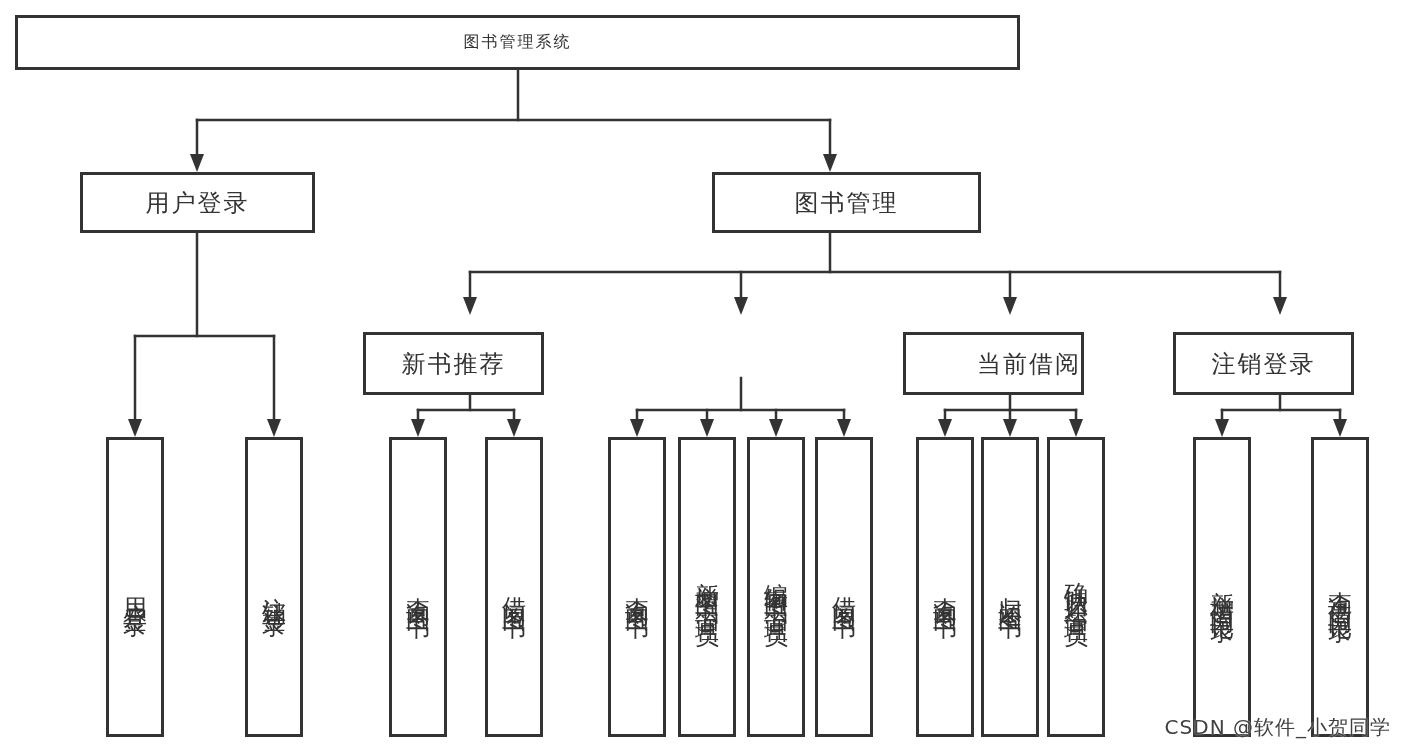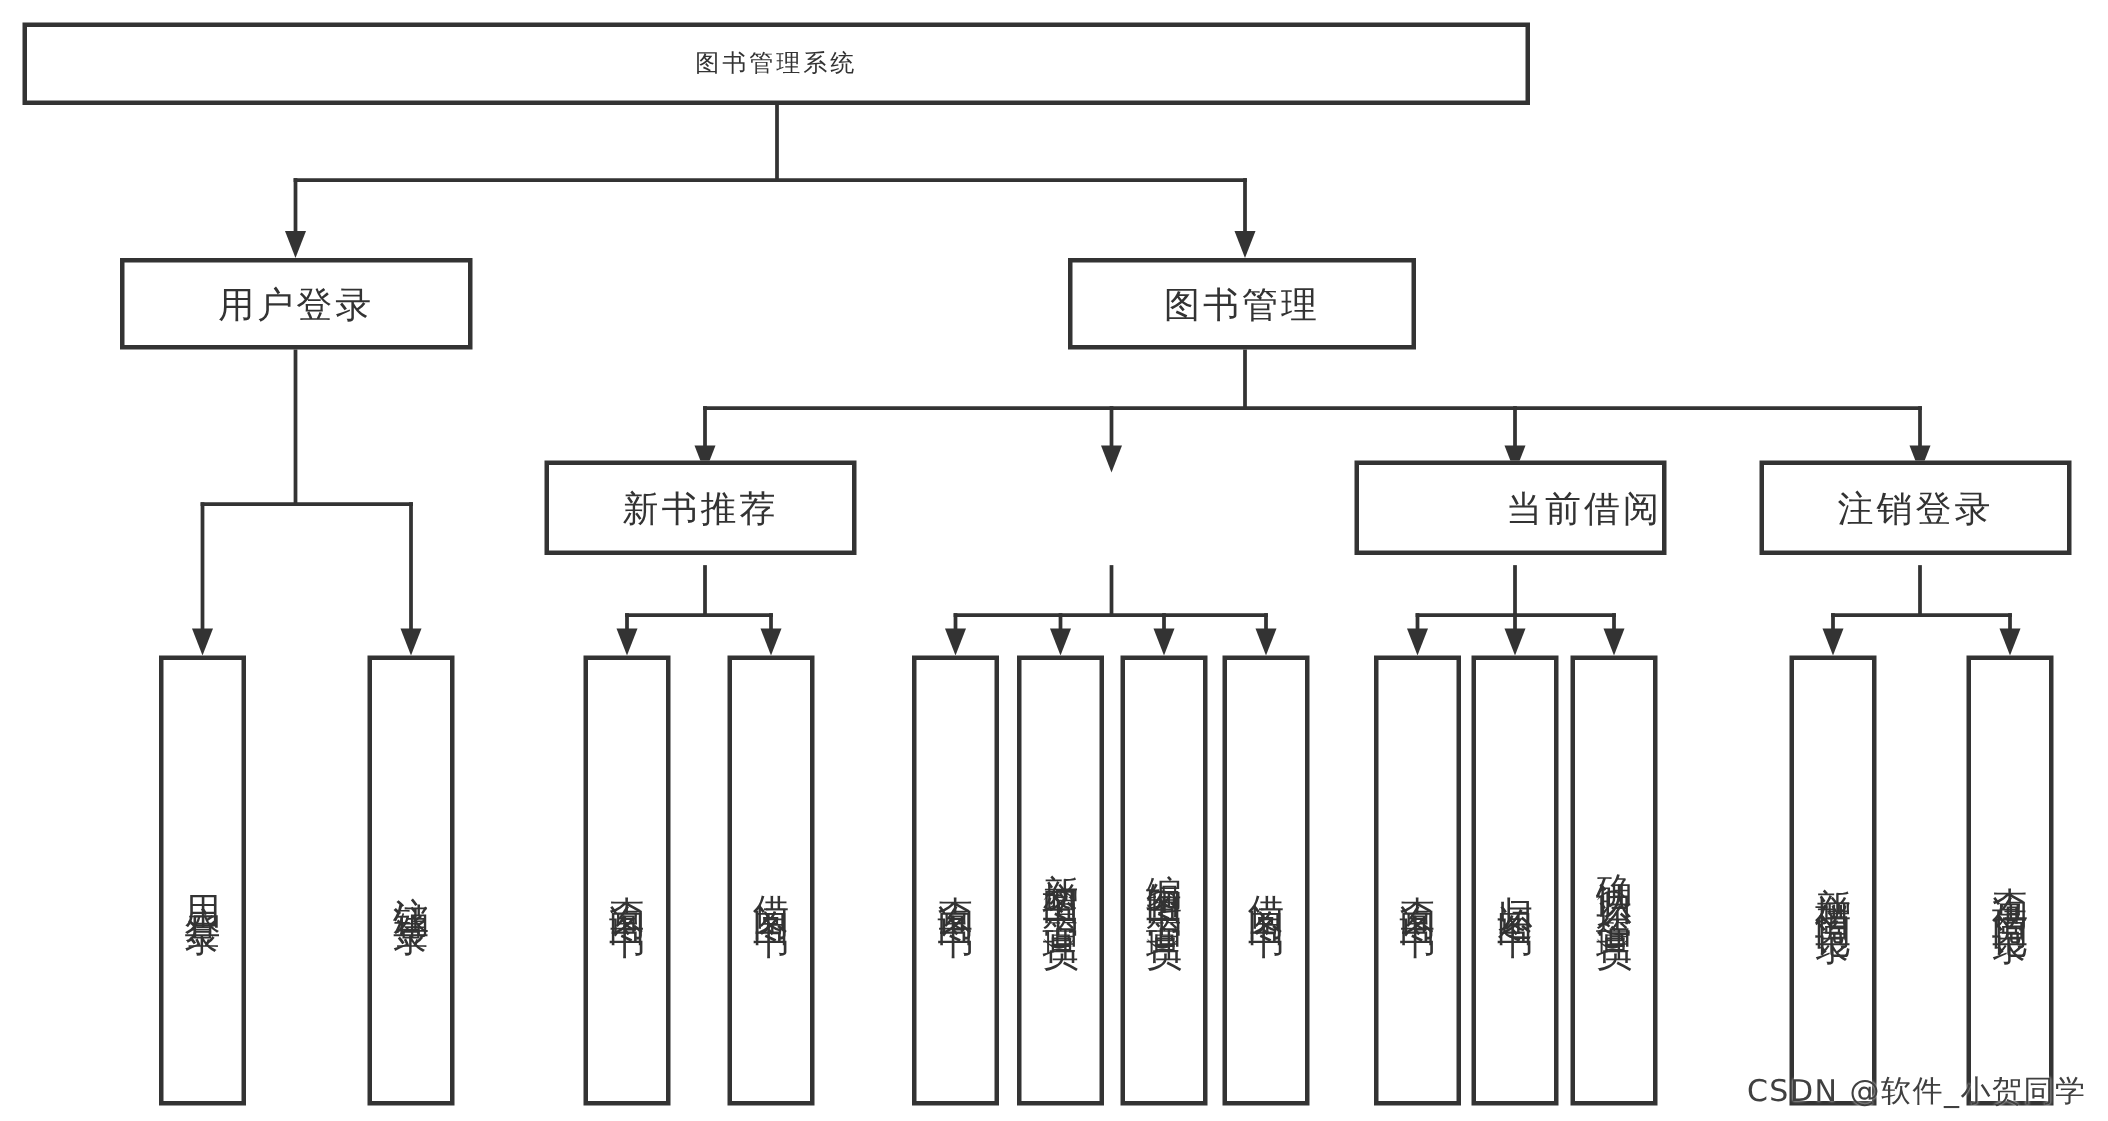--- a/index.html
+++ b/index.html
@@ -24,22 +24,22 @@
     background: #ffffff;
     display: flex;
     align-items: center;
     justify-content: center;
     text-align: center;
   }
   .hlabel { font-size: 24px; letter-spacing: 2px; font-weight: 500; white-space: nowrap; }
   .root-box  { left: 15px;  top: 15px;  width: 1005px; height: 55px; }
   .root-box .hlabel { font-size: 16px; }
   .l2-left   { left: 80px;  top: 172px; width: 235px; height: 61px; }
-  .l2-right  { left: 712px; top: 172px; width: 232px; height: 61px; align-items: center; }
-  .l3 { top: 307px; width: 208px; height: 63px; }
+  .l2-right  { left: 712px; top: 172px; width: 269px; height: 61px; align-items: center; }
+  .l3 { top: 332px; width: 181px; height: 63px; }
   .l3-0 { left: 363px; }
   .l3-1 { left: 634px; }
   .l3-2 { left: 903px; justify-content: flex-end; }
   .l3-3 { left: 1173px; }
   .leaf { top: 437px; width: 58px; height: 300px; }
   .leaf .vlabel {
     writing-mode: vertical-rl;
     text-orientation: mixed;
     font-size: 24px;
     font-weight: 500;

